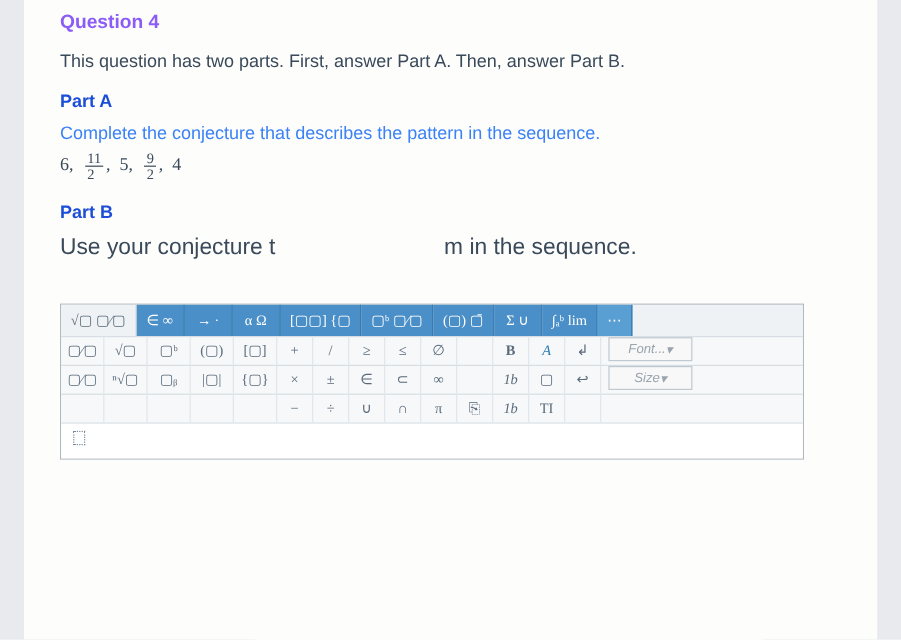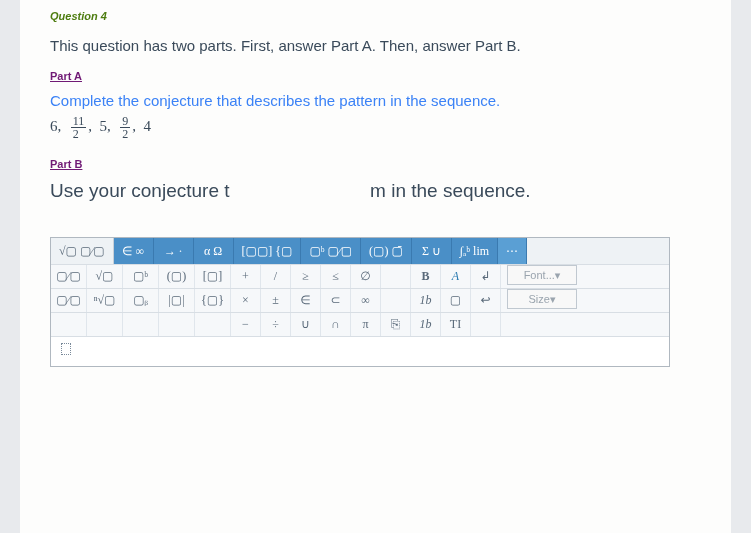--- a/index.html
+++ b/index.html
@@ -13,40 +13,38 @@
     position: relative;
   }
   .page {
     background: #fdfdfc;
     margin: 0 20px;
     padding: 20px 30px;
     min-height: 533px;
     position: relative;
   }
   .question-header {
-    color: #4d7c0f;
+    color: #8b5cf6;
     font-weight: bold;
-    font-size: 11px;
+    font-size: 16px;
     margin-bottom: 8px;
     margin-top: -10px;
-    font-style: italic;
   }
   .intro-text {
     font-size: 15px;
     margin-top: 15px;
     margin-bottom: 16px;
     color: #3a4a5a;
   }
   .part-label {
     font-weight: bold;
-    font-size: 11px;
+    font-size: 15px;
     margin-top: 8px;
     margin-bottom: 10px;
-    color: #701a75;
-    text-decoration: underline;
+    color: #1d4ed8;
   }
   .instruction {
     font-size: 15px;
     margin-bottom: 6px;
     color: #3b82f6;
   }
   .sequence {
     font-size: 15px;
     margin-bottom: 18px;
     font-family: "Times New Roman", serif;
@@ -168,20 +166,21 @@
     display: flex;
     align-items: center;
     justify-content: center;
     border: 1px solid #c0c8d0;
     background: #f8f8f8;
     color: #9aa4ae;
     font-size: 11px;
     width: 70px;
     height: 20px;
     margin-left: 6px;
+    font-style: italic;
   }
   .italic { font-style: italic; }
   .editor-input {
     height: 30px;
     background: #fff;
     padding: 6px 10px;
     font-family: "Times New Roman", serif;
     font-size: 14px;
     border-top: 1px solid #d8dee4;
   }

